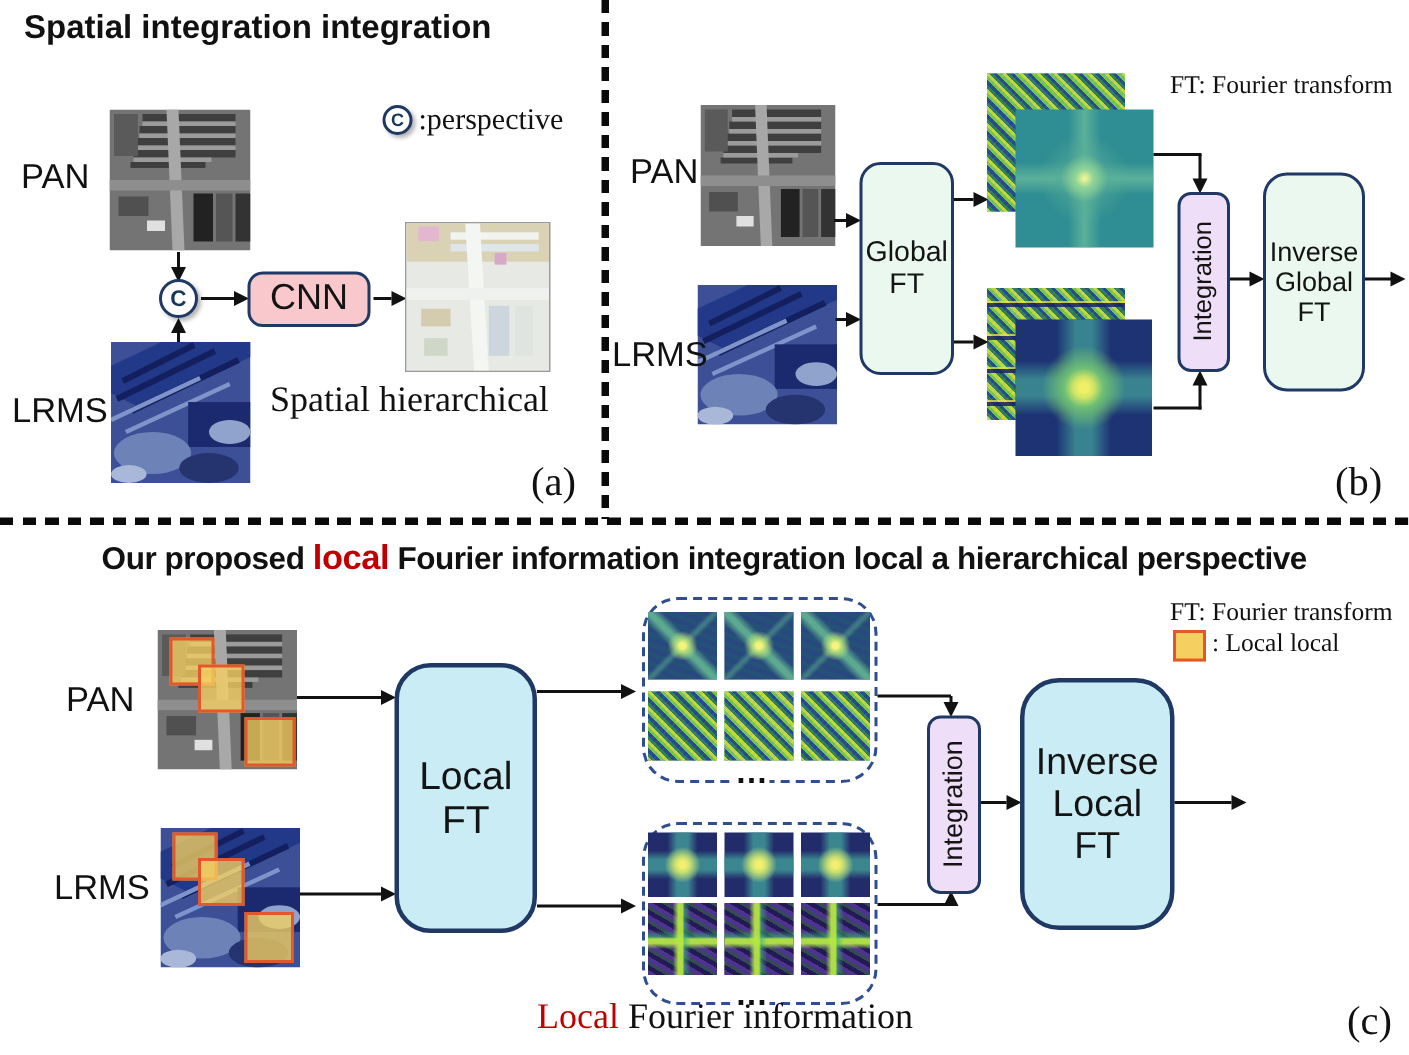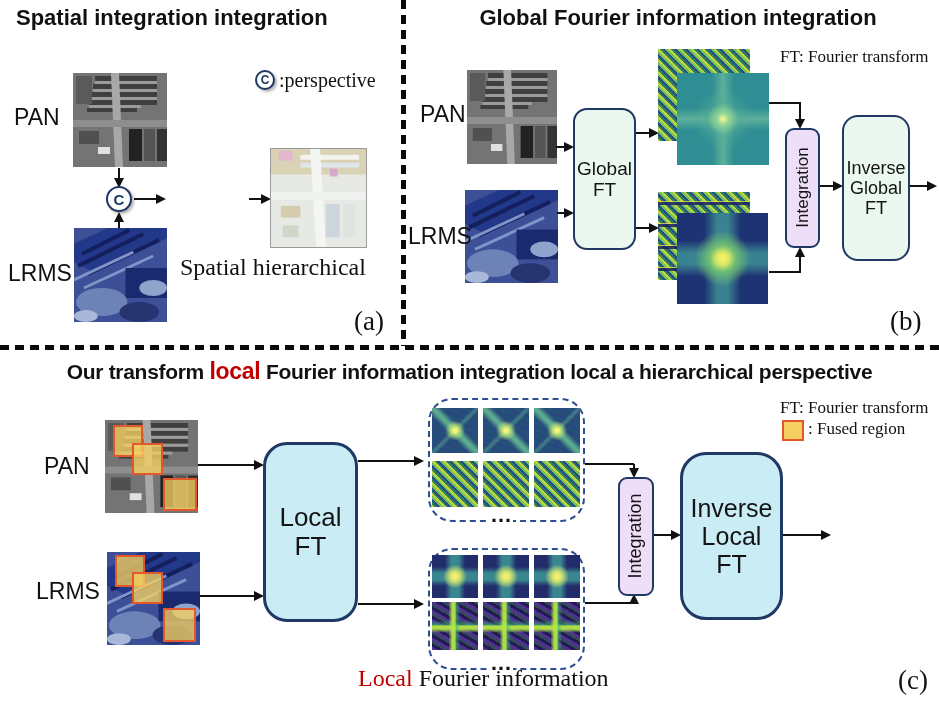--- a/index.html
+++ b/index.html
@@ -124,20 +124,23 @@
   <div class="ccircle" style="left:106px;top:186px;width:26px;height:26px;font-size:15px;">
       <span>C</span>
     </div>
 
   <div class="tri u" style="left:114px;top:212px;"></div>
   <div class="ln" style="left:118px;top:221px;width:2px;height:8px;"></div>
 
   <div class="ln" style="left:134px;top:198px;width:22px;height:2px;"></div>
   <div class="tri r" style="left:156px;top:194px;"></div>
 
+  <div class="pill pink" style="left:165px;top:181px;width:82px;height:37px;font-size:24px;">
+      <span>CNN</span>
+    </div>
 
   <div class="ln" style="left:249px;top:198px;width:12px;height:2px;"></div>
   <div class="tri r" style="left:261px;top:194px;"></div>
 
   <div class="imgwrap outimg" style="left:270px;top:148px;width:97px;height:100px;">
     <svg viewBox="0 0 97 100" preserveAspectRatio="none">
       <rect width="97" height="100" fill="#e6e9e4"></rect>
       <rect x="0" y="0" width="97" height="26" fill="#d9d2b4"></rect>
       <rect x="8" y="2" width="14" height="10" fill="#e3b7d0"></rect>
       <rect x="30" y="6" width="60" height="5" fill="#f2f4f0"></rect>
@@ -170,21 +173,20 @@
         <ellipse cx="66" cy="84" rx="20" ry="10" fill="#25336f"></ellipse>
       <ellipse cx="80" cy="60" rx="14" ry="8" fill="#8fa3cc"></ellipse>
         <ellipse cx="12" cy="88" rx="12" ry="6" fill="#a9b8d8"></ellipse>
     </svg>
   </div>
   <div class="abs nowrap" style="left:8px;top:260px;font-size:23px;">LRMS</div>
 
   <div class="abs serif nowrap" style="left:180px;top:254px;font-size:24px;">Spatial hierarchical</div>
   <div class="abs serif nowrap" style="left:354px;top:306px;font-size:27px;">(a)</div>
 
-  <div class="abs bold nowrap center" style="left:437px;top:5px;width:482px;font-size:22px;">Global Fourier information integration</div>
   <div class="abs serif nowrap" style="left:780px;top:47px;font-size:17px;">FT: Fourier transform</div>
 
   <div class="imgwrap" style="left:467px;top:70px;width:90px;height:94px;">
     <svg viewBox="0 0 94 94" preserveAspectRatio="none">
       <rect width="94" height="94" fill="#747474"></rect>
       <g fill="#3f3f3f">
           <rect x="22" y="3" width="62" height="5"></rect>
           <rect x="20" y="11" width="64" height="5"></rect>
           <rect x="18" y="19" width="66" height="5"></rect>
           <rect x="16" y="27" width="68" height="5"></rect>
@@ -271,25 +273,25 @@
     <div>Inverse</div>
     <div>Global</div>
     <div>FT</div>
   </div>
 
   <div class="ln" style="left:910px;top:185px;width:18px;height:2px;"></div>
   <div class="tri r" style="left:927px;top:181px;"></div>
 
   <div class="abs serif nowrap" style="left:890px;top:306px;font-size:27px;">(b)</div>
 
-  <div class="abs bold nowrap center" style="left:0;top:358px;width:939px;font-size:21px;letter-spacing:-0.3px;"><span>Our transform </span><span class="red" style="font-size:23px;">local</span><span> Fourier information integration local a hierarchical perspective</span></div>
+  <div class="abs bold nowrap center" style="left:0;top:358px;width:939px;font-size:21px;letter-spacing:-0.3px;"><span>Our proposed </span><span class="red" style="font-size:23px;">local</span><span> Fourier information integration local a hierarchical perspective</span></div>
 
   <div class="abs serif nowrap" style="left:780px;top:398px;font-size:17px;">FT: Fourier transform</div>
   <div class="abs" style="left:782px;top:420px;width:22px;height:21px;background:#f5d060;border:2px solid #e2572b;box-sizing:border-box;"></div>
-  <div class="abs serif nowrap" style="left:808px;top:419px;font-size:17px;">: Fused region</div>
+  <div class="abs serif nowrap" style="left:808px;top:419px;font-size:17px;">: Local local</div>
 
   <div class="imgwrap" style="left:105px;top:420px;width:93px;height:93px;">
     <svg viewBox="0 0 94 94" preserveAspectRatio="none">
       <rect width="94" height="94" fill="#747474"></rect>
       <g fill="#3f3f3f">
           <rect x="22" y="3" width="62" height="5"></rect>
           <rect x="20" y="11" width="64" height="5"></rect>
           <rect x="18" y="19" width="66" height="5"></rect>
           <rect x="16" y="27" width="68" height="5"></rect>
           <rect x="14" y="35" width="50" height="4"></rect>

